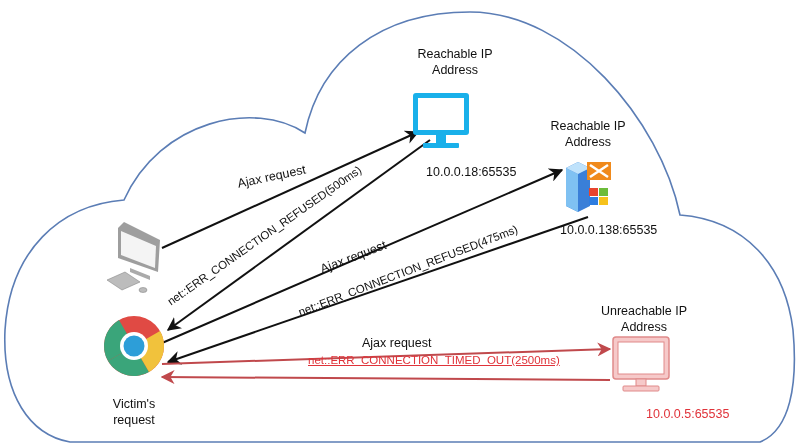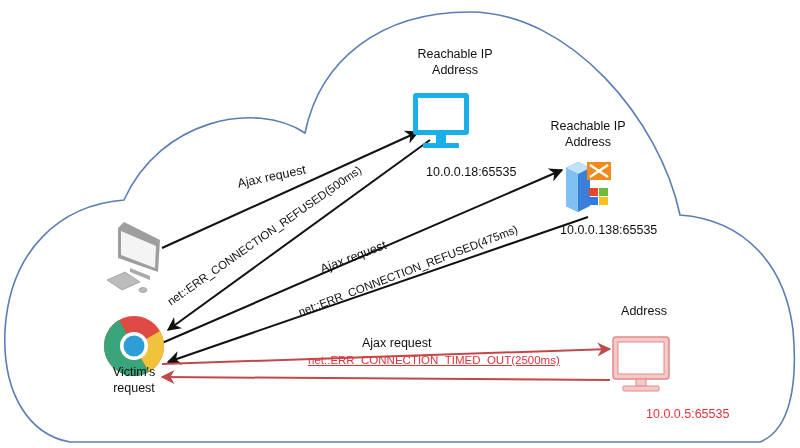--- a/index.html
+++ b/index.html
@@ -83,25 +83,26 @@
 </div>
 <div class="lbl" style="left:426px;top:164px;">10.0.0.18:65535</div>
 
 <div class="lbl" style="left:533px;top:118px;width:110px;">
   <div>Reachable IP</div>
   <div>Address</div>
 </div>
 <div class="lbl" style="left:560px;top:222px;text-align:right;">10.0.0.138:65535</div>
 
 <div class="lbl" style="left:584px;top:303px;width:120px;">
+  <div>Unreachable IP</div>
   <div>Address</div>
 </div>
 <div class="lbl red" style="left:603px;top:406px;margin-left:43px;">10.0.0.5:65535</div>
 
-<div class="lbl" style="left:102px;top:364px;width:64px;">
+<div class="lbl" style="left:102px;top:396px;width:64px;">
   <div>Victim's</div>
   <div>request</div>
 </div>
 
 <div class="lbl rot" style="left:236px;top:176px;transform:rotate(-12deg);">Ajax request</div>
 <div class="lbl rot" style="left:164px;top:296px;transform:rotate(-35deg);font-size:11.5px;">net::ERR_CONNECTION_REFUSED(500ms)</div>
 <div class="lbl rot" style="left:318px;top:262px;transform:rotate(-21deg);">Ajax request</div>
 <div class="lbl rot" style="left:296px;top:305px;transform:rotate(-21deg);font-size:11.5px;">net::ERR_CONNECTION_REFUSED(475ms)</div>
 <div class="lbl" style="left:362px;top:335px;">Ajax request</div>
 <div class="lbl red" style="left:308px;top:352px;font-size:11.5px;text-decoration:underline;">net::ERR_CONNECTION_TIMED_OUT(2500ms)</div>

